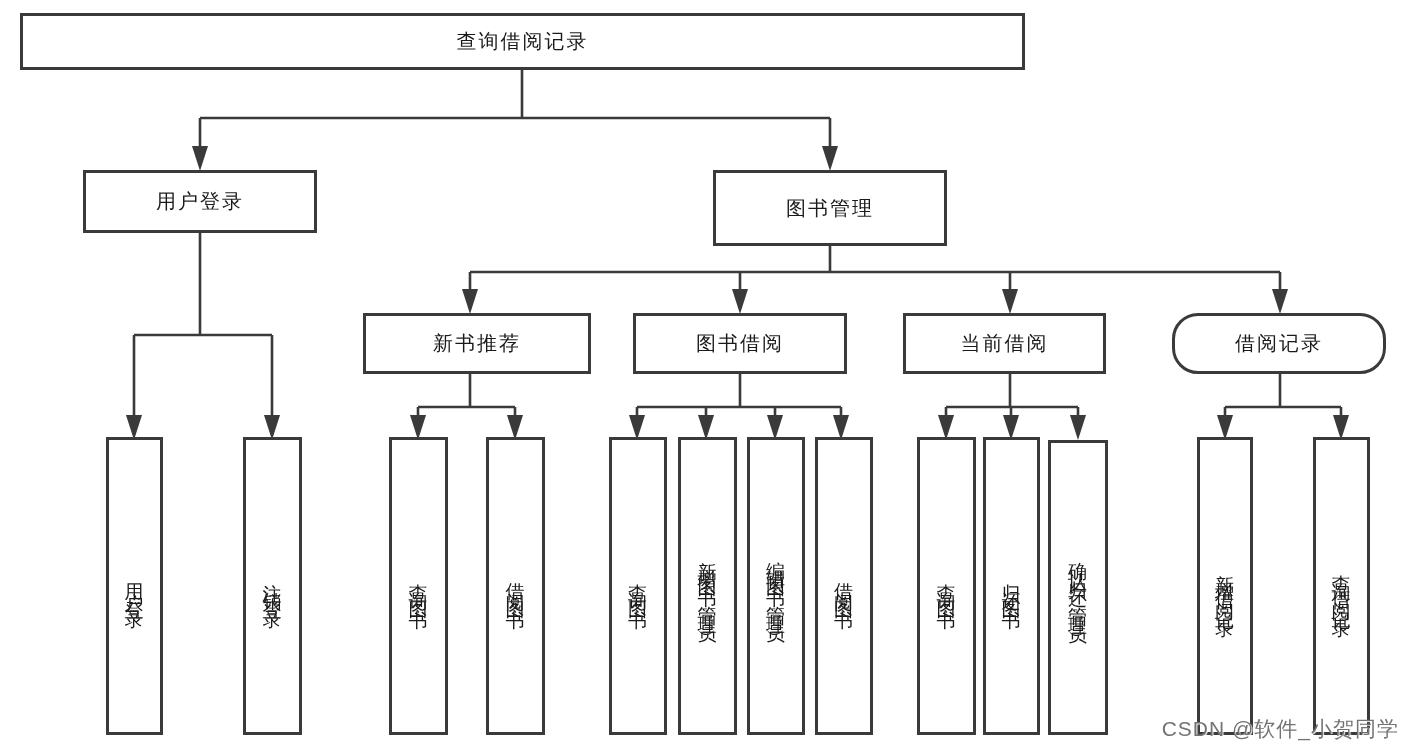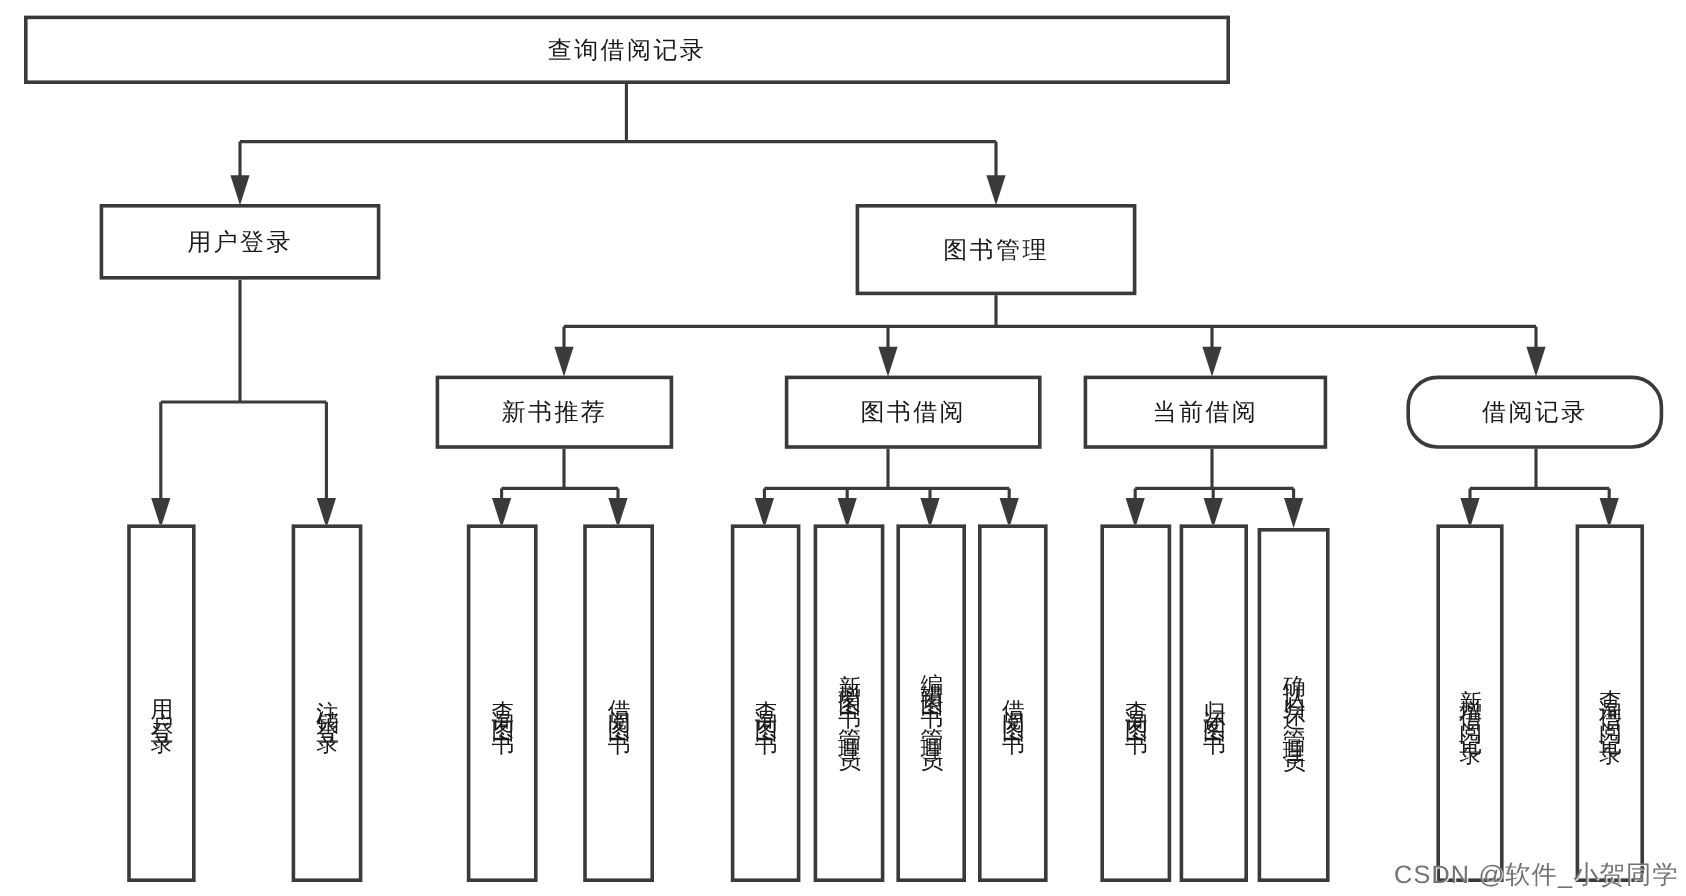--- a/index.html
+++ b/index.html
@@ -109,24 +109,24 @@
     <span class="hlabel">查询借阅记录</span>
   </div>
 
   <div class="node" style="left:83px; top:170px; width:234px; height:63px;">
     <span class="hlabel">用户登录</span>
   </div>
   <div class="node" style="left:713px; top:170px; width:234px; height:76px;">
     <span class="hlabel">图书管理</span>
   </div>
 
-  <div class="node" style="left:363px; top:313px; width:198px; height:61px;">
+  <div class="node" style="left:363px; top:313px; width:228px; height:61px;">
     <span class="hlabel">新书推荐</span>
   </div>
-  <div class="node" style="left:633px; top:313px; width:214px; height:61px;margin-left:21px;">
+  <div class="node" style="left:633px; top:313px; width:214px; height:61px;">
     <span class="hlabel">图书借阅</span>
   </div>
   <div class="node" style="left:903px; top:313px; width:203px; height:61px;">
     <span class="hlabel">当前借阅</span>
   </div>
   <div class="node" style="left:1172px; top:313px; width:214px; height:61px;border-radius:26px;">
     <span class="hlabel">借阅记录</span>
   </div>
 
   <div class="node" style="left:106px; top:437px; width:57px; height:298px;">

